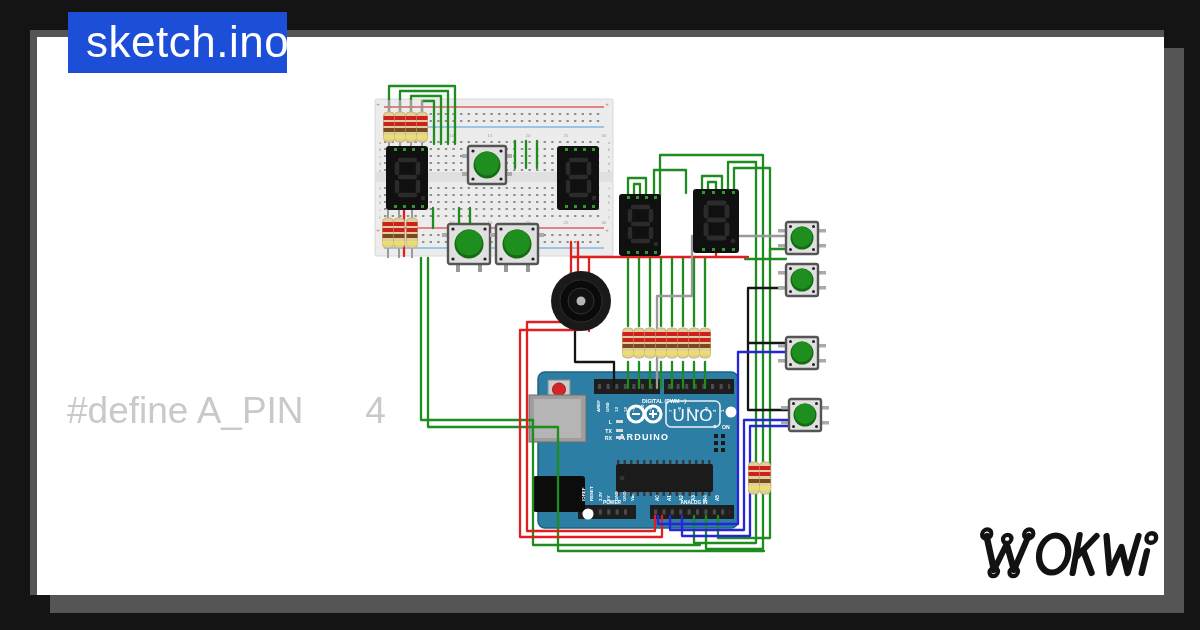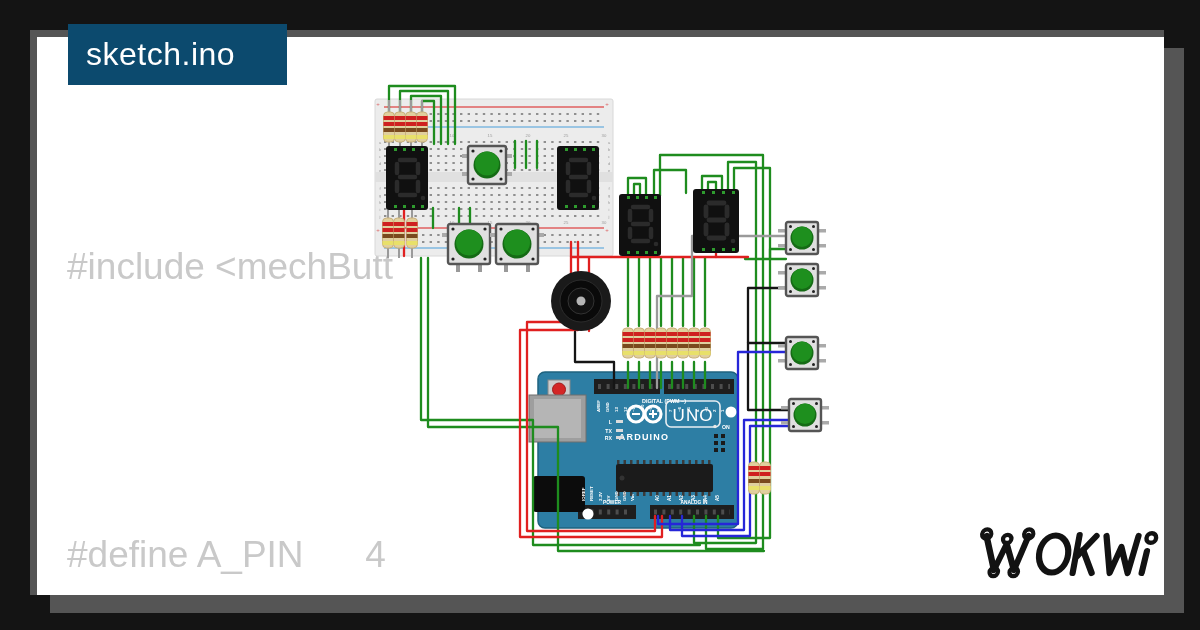--- a/index.html
+++ b/index.html
@@ -1,40 +1,39 @@
 <!DOCTYPE html>
 <html><head>
 <meta charset="utf-8">
 <style>
   html,body{margin:0;padding:0;width:1200px;height:630px;overflow:hidden;
     background:#141414;font-family:"Liberation Sans","DejaVu Sans",sans-serif;}
   #stage{position:absolute;inset:0;width:1200px;height:630px;}
   .canvas{position:absolute;left:30px;top:30px;width:1127px;height:558px;
     background:#ffffff;border-top:7px solid #555555;border-left:7px solid #555555;
     box-shadow:20px 18px 0 #555555;overflow:hidden;}
-  .title-tab{position:absolute;left:68px;top:24px;width:219px;height:61px;
-    background:#0c4a6e;color:#ffffff;font-size:32px;line-height:60px;
+  .title-tab{position:absolute;left:68px;top:12px;width:219px;height:61px;
+    background:#1d4ed8;color:#ffffff;font-size:44px;line-height:60px;
     padding-left:18px;box-sizing:border-box;z-index:30;letter-spacing:0.5px;}
   .code{position:absolute;left:67px;top:147px;z-index:5;color:#c9c9c9;
     font-size:37px;line-height:48px;white-space:pre;}
   .code .ln{min-height:48px;}
   #circuit{position:absolute;left:0;top:0;z-index:10;pointer-events:none;}
   #wokwi-logo{position:absolute;left:972px;top:518px;z-index:20;}
 </style>
 </head>
 <body>
 
 <div id="stage">
 
   <div class="canvas"></div>
 
   <div class="title-tab">sketch.ino</div>
 
   <div class="code">
-    <div class="ln">#include &lt;mechButt</div>
     <div class="ln"></div>
     <div class="ln">#define A_PIN      4</div>
     
     
     
     
     
     
     
   </div>

